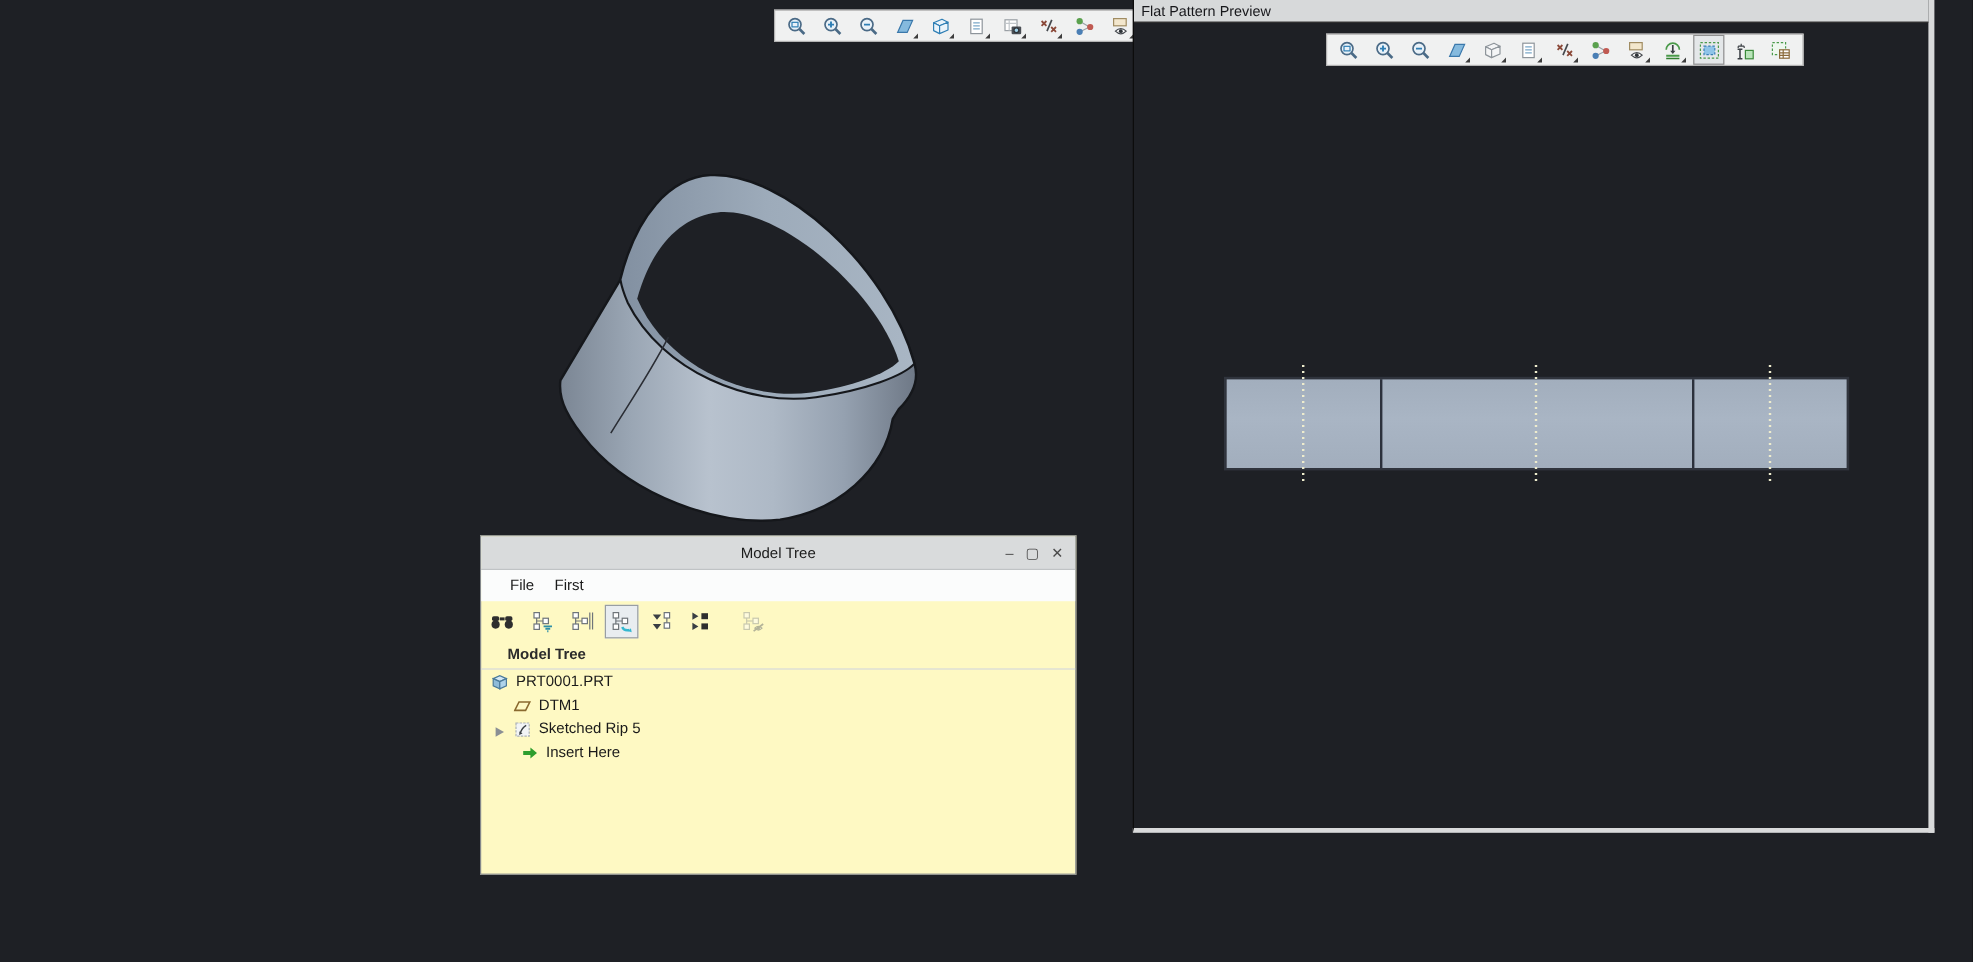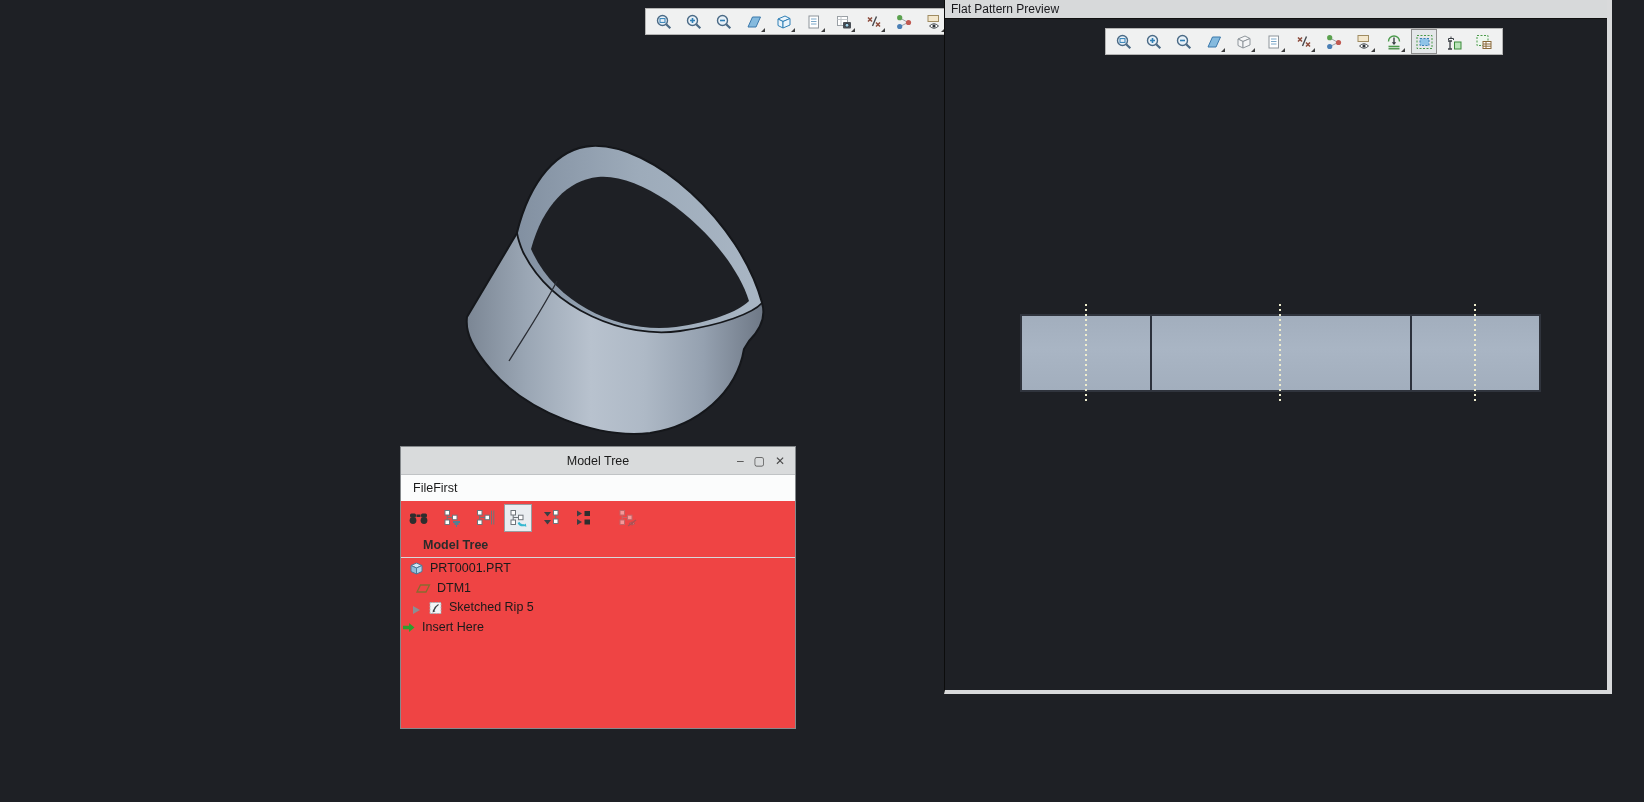--- a/index.html
+++ b/index.html
@@ -24,29 +24,29 @@
   #fpp .fbody{position:relative;width:100%;height:670px;}
 
   #pattern{position:absolute;left:75px;top:295px;width:521px;height:78px;
        background:linear-gradient(to bottom,#a2aebd 0%,#a9b5c4 45%,#a2aebd 100%);
        border:2px solid #30343d;box-sizing:border-box;}
   .ripline{position:absolute;top:0;bottom:0;width:2px;background:#2c313c;}
   .bendline{position:absolute;width:2px;top:285px;height:100px;z-index:3;
        background:repeating-linear-gradient(to bottom,#eeeccd 0 2px,rgba(0,0,0,0) 2px 5px);}
 
   
-  #mtw{position:absolute;left:400px;top:446px;width:396px;height:283px;z-index:6;
-       border:1px solid #84888b;background:#ef4444;box-sizing:border-box;display:flex;flex-direction:column;}
+  #mtw{position:absolute;left:400px;top:446px;width:497px;height:283px;z-index:6;
+       border:1px solid #84888b;background:#fef9c3;box-sizing:border-box;display:flex;flex-direction:column;}
   .mtw-title{height:27px;background:#d9dbdc;display:flex;align-items:center;position:relative;
        border-bottom:1px solid #c0c3c5;flex:none;}
   .mtw-title .t{flex:1;text-align:center;font-size:12.5px;color:#1b1b1b;}
   .winbtns{position:absolute;right:10px;top:0;height:100%;display:flex;align-items:center;gap:10px;
        font-size:12px;color:#4a4a4a;}
   .winbtns span{cursor:default;line-height:1;}
-  .mtw-menu{height:26px;display:flex;align-items:center;padding-left:12px;
+  .mtw-menu{height:26px;display:flex;align-items:center;gap:17px;padding-left:24px;
        font-size:12.5px;color:#1b1b1b;background:#fbfcfc;flex:none;}
   .mtw-toolbar{height:34px;display:flex;align-items:center;gap:5px;padding-left:4px;flex:none;}
   .mti{width:26px;height:26px;display:flex;align-items:center;justify-content:center;
        border:1px solid transparent;flex:none;}
   .mti.pressed{background:#e9edf0;border:1px solid #989ea3;}
   .mti.disabled{opacity:.45;}
   .mtw-header{font-weight:bold;font-size:12.5px;color:#2b2b2b;padding:3px 0 5px 22px;
        border-bottom:1px solid #d6d9db;flex:none;}
   .tree{flex:1;padding-top:3px;overflow:hidden;}
   .trow{height:19.5px;display:flex;font-size:12.5px;color:#1a1a1a;}
@@ -427,21 +427,21 @@
         <span class="ticon">
           <svg width="15" height="15">
               <polygon points="2,4.5 7.5,2 13,4.5 7.5,7" fill="#d2e7f4" stroke="#4a7a9a"></polygon>
               <polygon points="2,4.5 7.5,7 7.5,13 2,10.5" fill="#8fbcd9" stroke="#4a7a9a"></polygon>
               <polygon points="7.5,7 13,4.5 13,10.5 7.5,13" fill="#aed3ea" stroke="#4a7a9a"></polygon>
             </svg>
         </span>
         <span class="tlabel">PRT0001.PRT</span>
       </div>
 
-      <div class="trow" style="padding-left:15px">
+      <div class="trow" style="padding-left:27px">
         <span class="ticon">
           <svg width="15" height="15">
               <polygon points="1,11 4.5,4 13.5,4 10,11" fill="none" stroke="#8a6a2f" stroke-width="1.3"></polygon>
             </svg>
         </span>
         <span class="tlabel">DTM1</span>
       </div>
 
 
 
@@ -455,21 +455,21 @@
         <span class="ticon">
           <svg width="15" height="15">
               <rect x="2" y="2.5" width="11" height="11" fill="#f2f4f6" stroke="#aab0b5" stroke-dasharray="2 1"></rect>
               <path d="M10.5 4.5 Q7 6.5 5.5 11" fill="none" stroke="#3a3f44" stroke-width="1.2"></path>
               <polygon points="4.6,12.4 5,9.4 7.4,11.2" fill="#3a3f44"></polygon>
             </svg>
         </span>
         <span class="tlabel">Sketched Rip 5</span>
       </div>
 
-      <div class="trow" style="">
+      <div class="trow" style="padding-left:33px">
         <span class="ticon">
           <svg width="15" height="15">
               <polygon points="2,5.8 8,5.8 8,3 13.5,7.5 8,12 8,9.2 2,9.2" fill="#2e9e2e"></polygon>
             </svg>
         </span>
         <span class="tlabel">Insert Here</span>
       </div>
 
     </div>
   </div>

